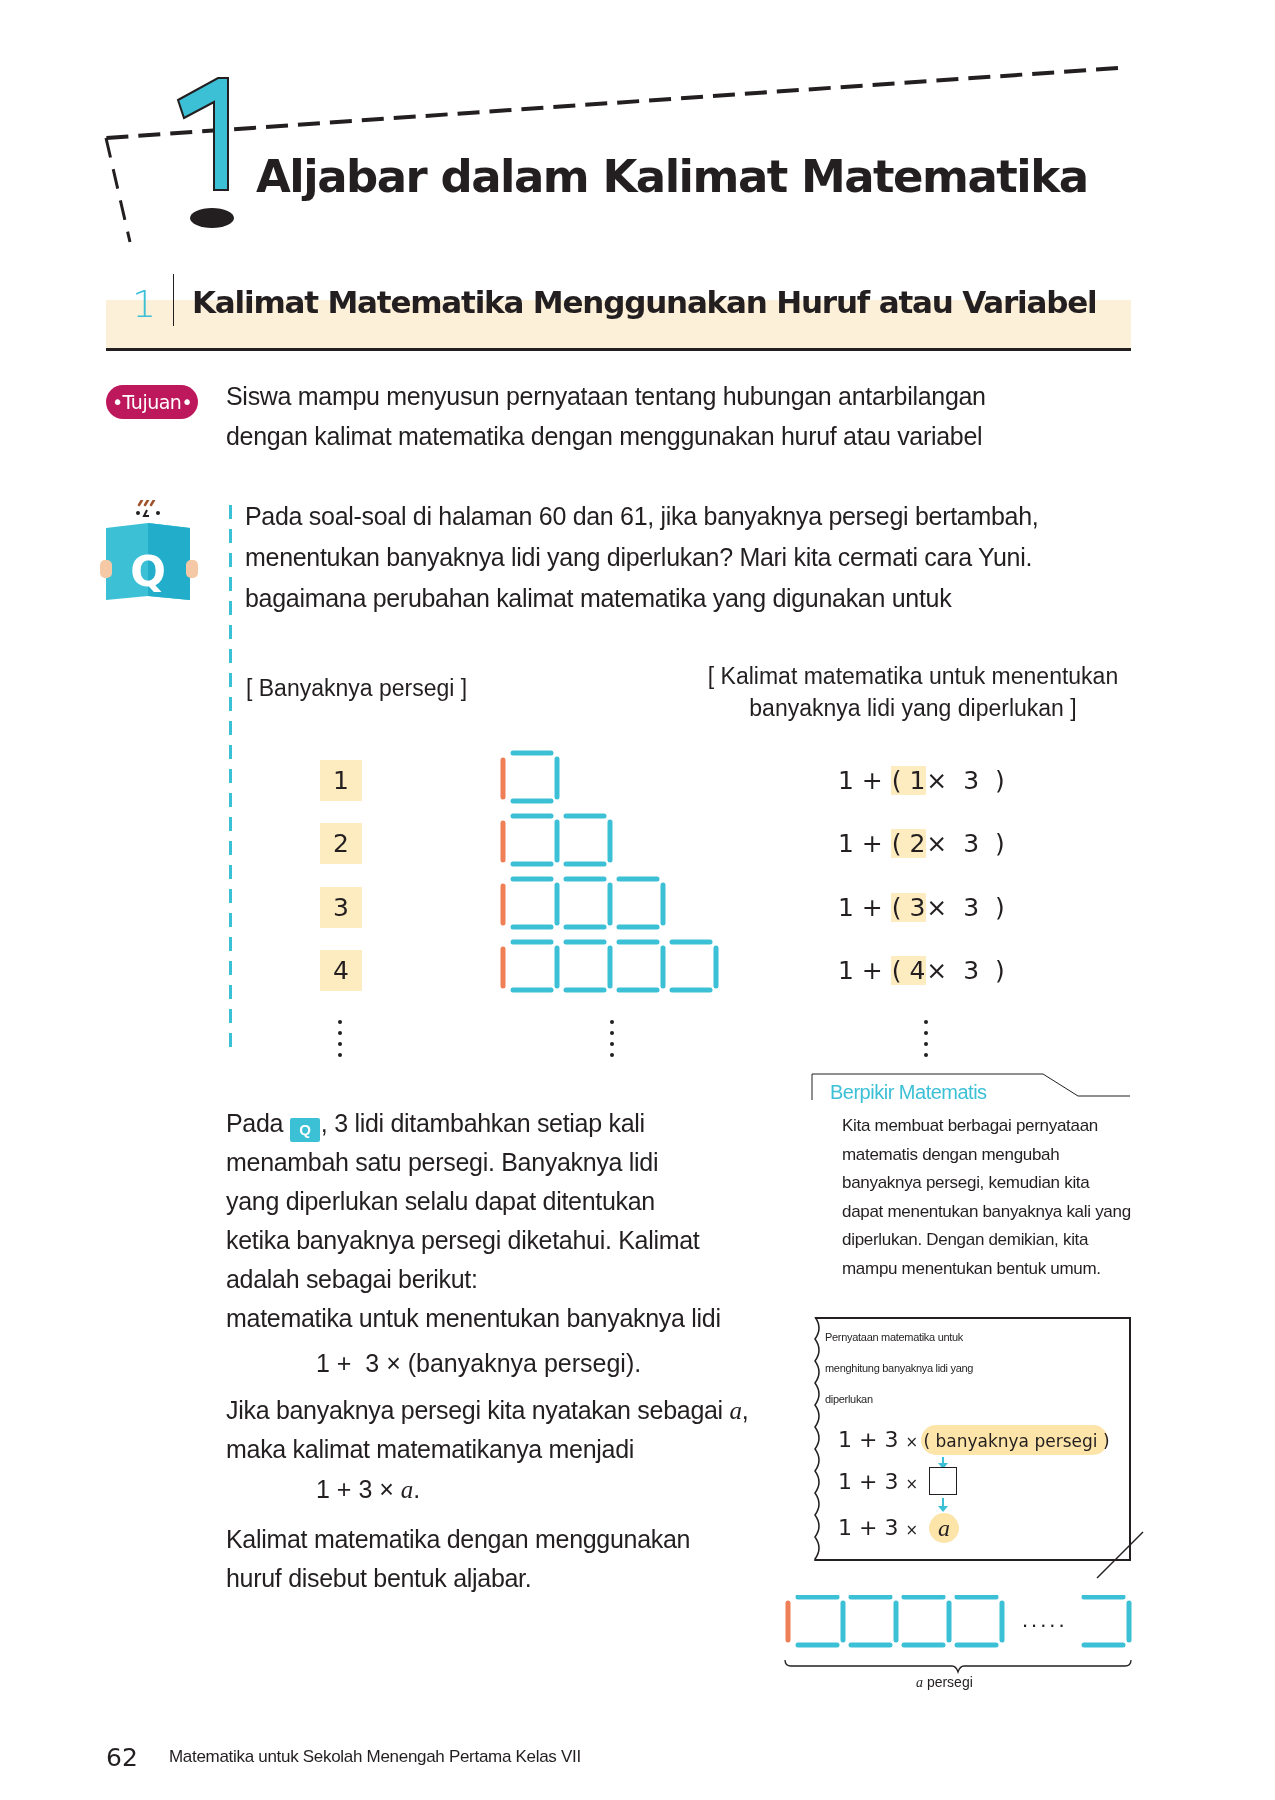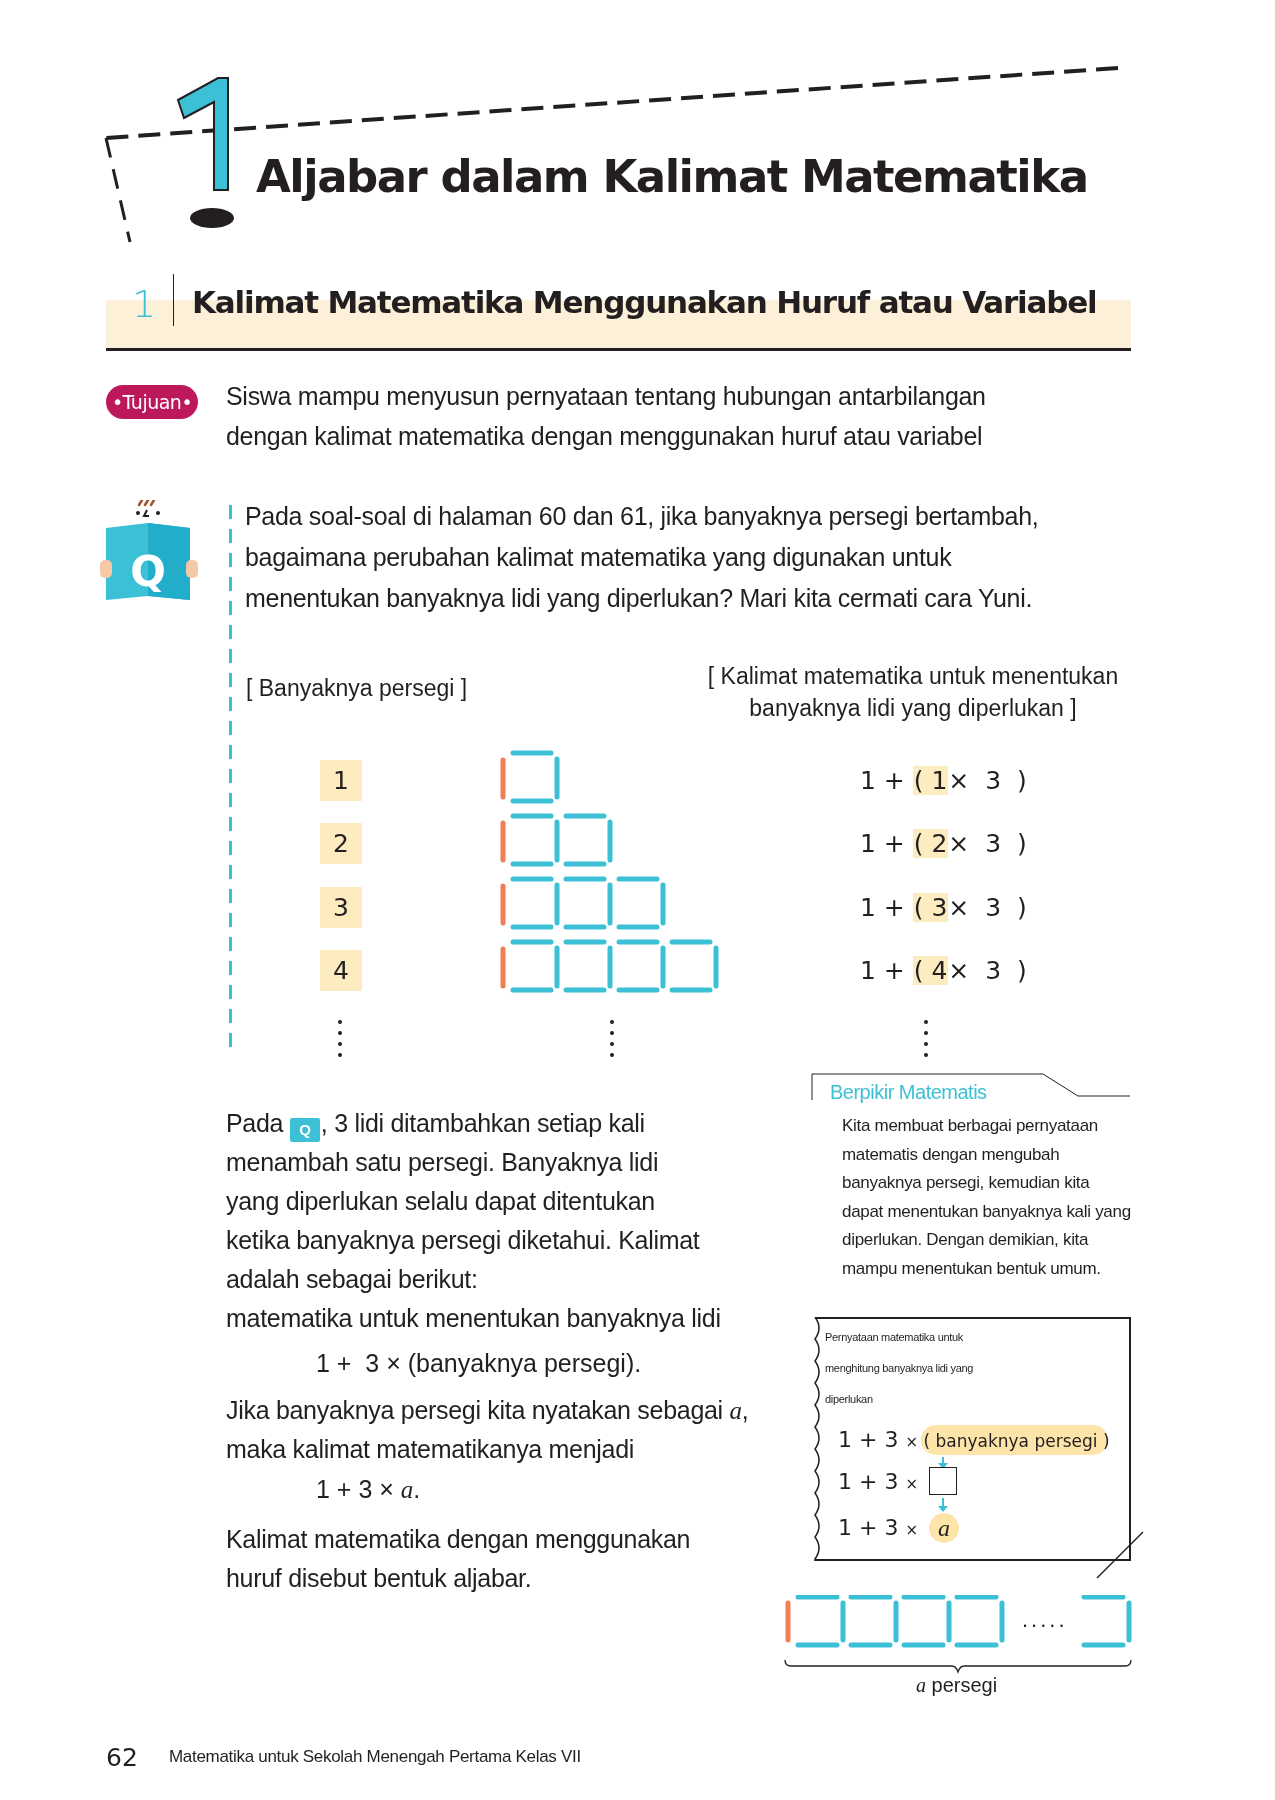--- a/index.html
+++ b/index.html
@@ -28,21 +28,21 @@
 
   
   .q-icon { position:absolute; left:100px; top:500px; width:100px; height:100px; }
   .q-line { position:absolute; left:229px; top:505px; width:3px; height:545px;
     background: repeating-linear-gradient(to bottom, #3cc0d6 0 14px, transparent 14px 24px); }
   .q-text { position:absolute; left:245px; top:496px; width:880px; font-size:25px; line-height:41px; letter-spacing:-0.3px; }
 
   .col-label { position:absolute; font-size:23px; line-height:32px; color:#231f20; }
   .num-box { position:absolute; left:320px; width:42px; height:41px; background:#fdecc0; text-align:center;
     line-height:41px; font-size:25px; font-family:"DejaVu Sans", sans-serif; }
-  .expr { position:absolute; left:838px; height:41px; font-size:25px; line-height:41px; font-family:"DejaVu Sans", sans-serif; white-space:pre;margin-left:22px; }
+  .expr { position:absolute; left:838px; height:41px; font-size:25px; line-height:41px; font-family:"DejaVu Sans", sans-serif; white-space:pre; }
   .expr .hl { background:#fdecc0; padding:0 1px; }
   .vdots { position:absolute; width:6px; }
   .vdots i { display:block; width:4px; height:4px; border-radius:2px; background:#231f20; margin:0 0 7px 0; }
 
   
   .body-text { position:absolute; left:226px; width:560px; font-size:25px; line-height:39px; letter-spacing:-0.3px; }
   .mini-q { display:inline-block; width:30px; height:24px; background:#3cc0d6; color:#fff; font-size:15px; font-weight:bold;
     text-align:center; line-height:24px; vertical-align:-3px; border-radius:2px; margin-right:1px; }
   .formula { position:absolute; font-size:25px; line-height:36px; white-space:pre; }
   .var { font-family:"Liberation Serif", serif; font-style:italic; }
@@ -99,22 +99,22 @@
   <path d="M47 10 l-3 6 h5" stroke="#231f20" stroke-width="2" fill="none"></path>
   <path d="M6 28 L48 23 L90 28 L90 100 L48 96 L6 100 Z" fill="#3cc0d6"></path>
   <path d="M48 23 L90 28 L90 100 L48 96 Z" fill="#22aecb"></path>
   <rect x="0" y="60" width="12" height="18" rx="5" fill="#f6c9a6"></rect>
   <rect x="86" y="60" width="12" height="18" rx="5" fill="#f6c9a6"></rect>
   <text x="48" y="86" text-anchor="middle" font-family="DejaVu Sans, sans-serif" font-weight="bold" font-size="42" fill="#ffffff">Q</text>
 </svg>
 <div class="q-line"></div>
 <div class="q-text">
   <div>Pada soal-soal di halaman 60 dan 61, jika banyaknya persegi bertambah,</div>
+  <div>menentukan banyaknya lidi yang diperlukan? Mari kita cermati cara Yuni.</div>
   <div>bagaimana perubahan kalimat matematika yang digunakan untuk</div>
-  <div>menentukan banyaknya lidi yang diperlukan? Mari kita cermati cara Yuni.</div>
 </div>
 
 <div class="col-label" style="left:246px; top:672px;">[ Banyaknya persegi ]</div>
 <div class="col-label" style="left:688px; top:660px; width:450px; text-align:center;">
   <div>[ Kalimat matematika untuk menentukan</div>
   <div>banyaknya lidi yang diperlukan ]</div>
 </div>
 
 <div class="num-box" style="top:760px;">1</div>
 <div class="num-box" style="top:823px;">2</div>
@@ -262,16 +262,16 @@
     <line x1="177" y1="2" x2="216" y2="2" stroke="#3cc0d6"></line>
       <line x1="177" y1="50" x2="216" y2="50" stroke="#3cc0d6"></line>
       <line x1="222" y1="8" x2="222" y2="45" stroke="#3cc0d6"></line>
     <line x1="304" y1="2" x2="343" y2="2" stroke="#3cc0d6"></line>
       <line x1="304" y1="50" x2="343" y2="50" stroke="#3cc0d6"></line>
       <line x1="349" y1="8" x2="349" y2="45" stroke="#3cc0d6"></line>
   </g>
   <path d="M5 65 q0 6 6 6 L172 71 q4 0 6 6 q2 -6 6 -6 L345 71 q6 0 6 -6" stroke="#231f20" stroke-width="1.3" fill="none"></path>
 </svg>
 <div class="abs" style="left:1022px; top:1607px; font-size:22px; letter-spacing:3px;">.....</div>
-<div class="abs" style="left:916px; top:1674px; font-size:20px;"><span class="var">a</span><span> persegi</span></div>
+<div class="abs" style="left:916px; top:1674px; font-size:14px;"><span class="var">a</span><span> persegi</span></div>
 
 <div class="footer-num">62</div>
 <div class="footer-text">Matematika untuk Sekolah Menengah Pertama Kelas VII</div>
 
 </body></html>

